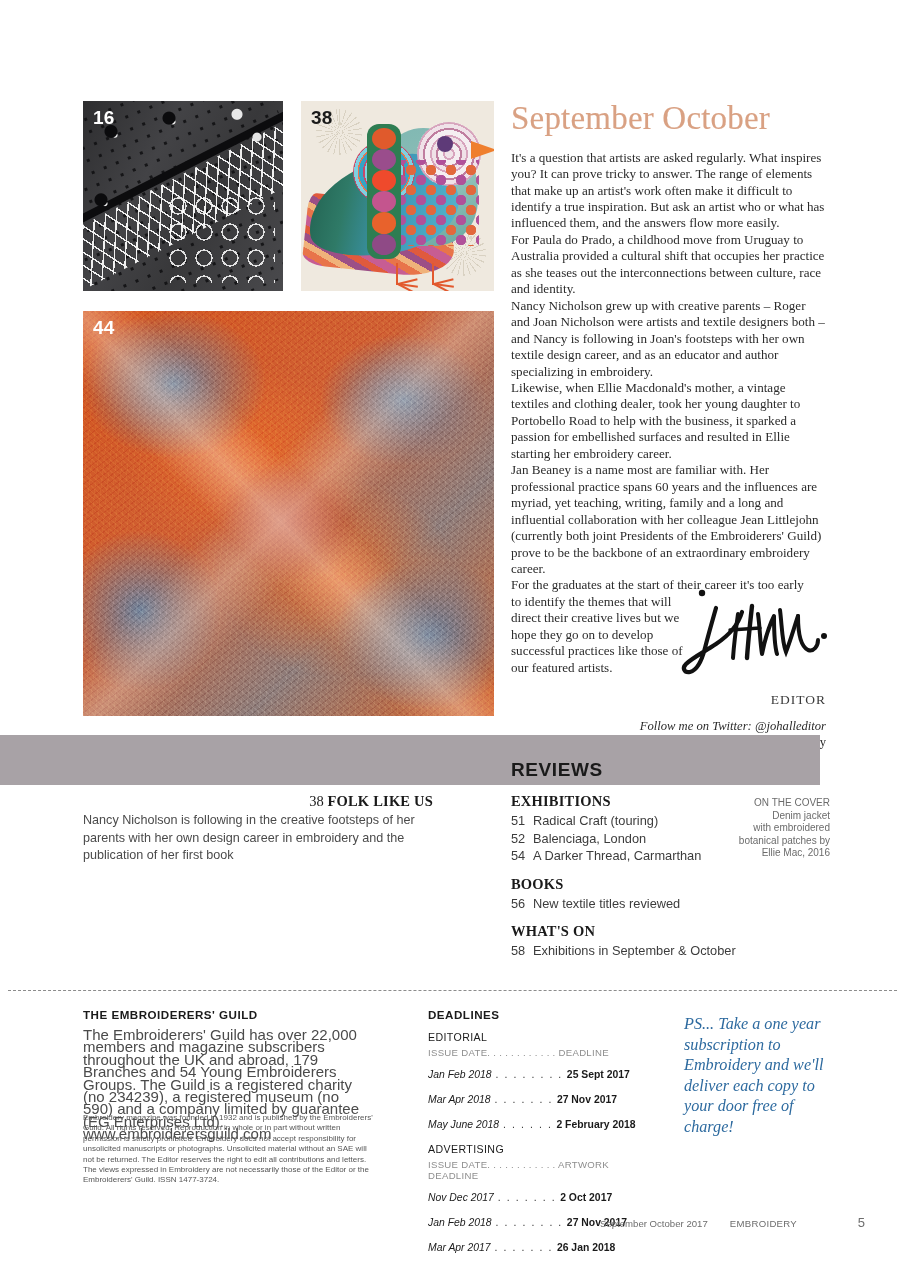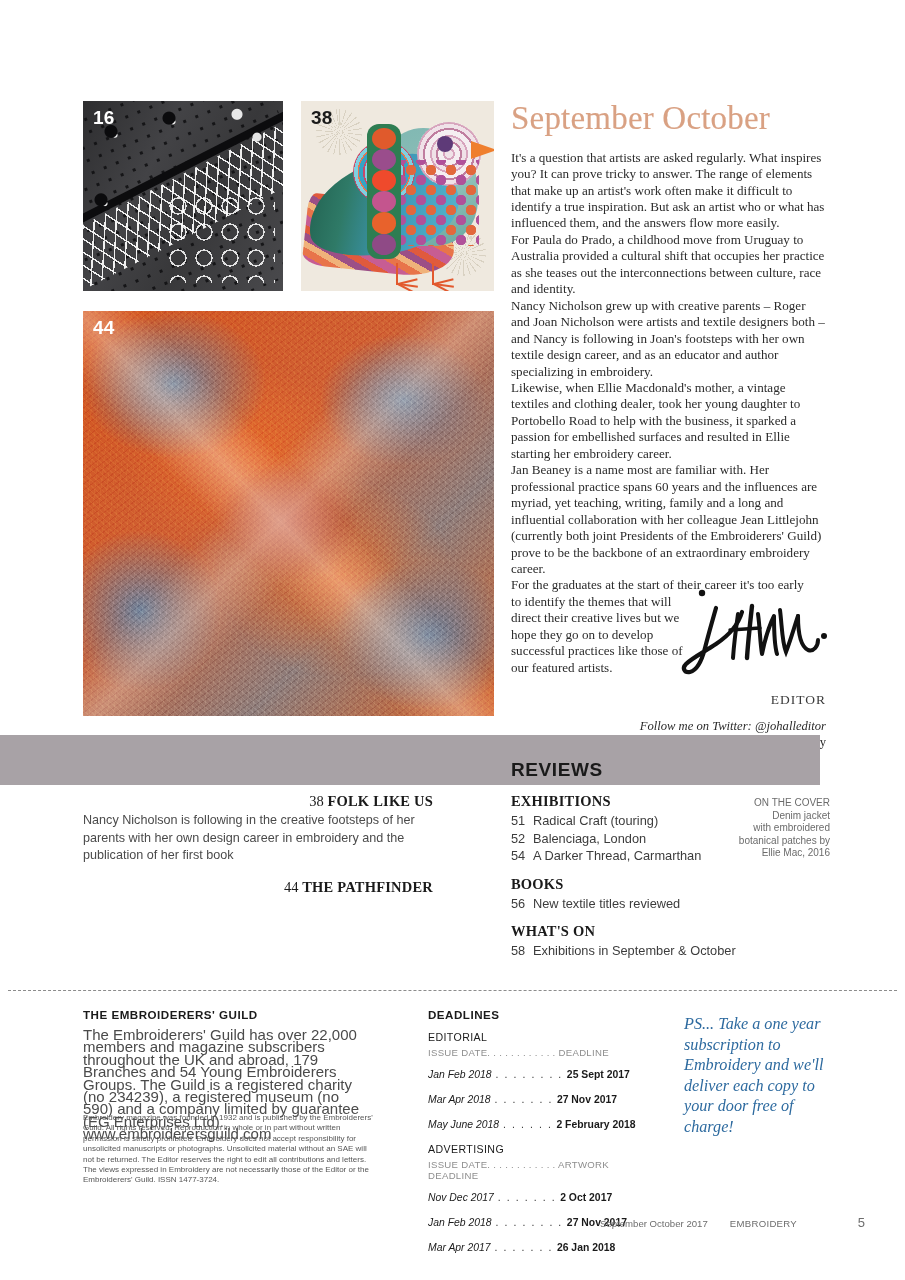--- a/index.html
+++ b/index.html
@@ -571,24 +571,20 @@
 <div id="contents-left">
   <div class="feature">
     <p class="feature-head">
       <span class="fnum">38</span>
       <span class="ftitle">FOLK LIKE US</span>
     </p>
     <p class="feature-desc">Nancy Nicholson is following in the creative footsteps of her parents with her own design career in embroidery and the publication of her first book</p>
   </div>
 
   <div class="feature">
-    <p class="feature-head">
-      <span class="fnum">44</span>
-      <span class="ftitle">THE PATHFINDER</span>
-    </p>
   </div>
 </div>
 
 <div id="reviews-col">
   <div class="rev-group">
     <p class="rev-head">EXHIBITIONS</p>
     <p class="rev-item">
       <span class="pg">51</span><span>Radical Craft (touring)</span>
     </p>
     <p class="rev-item">

